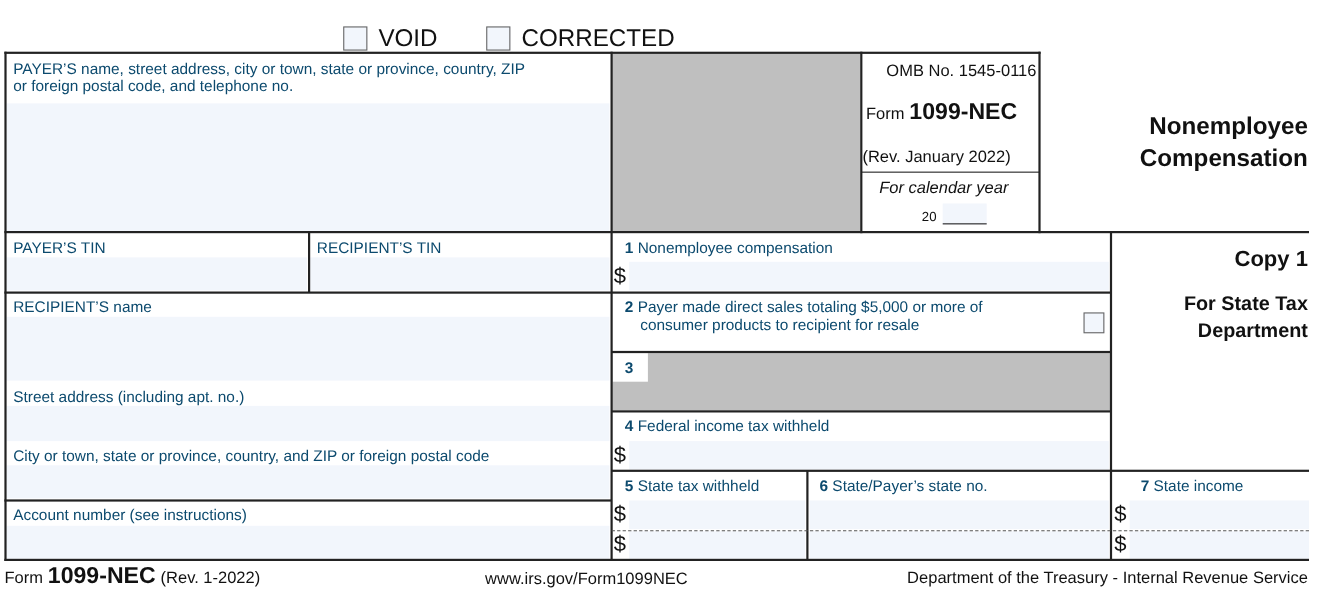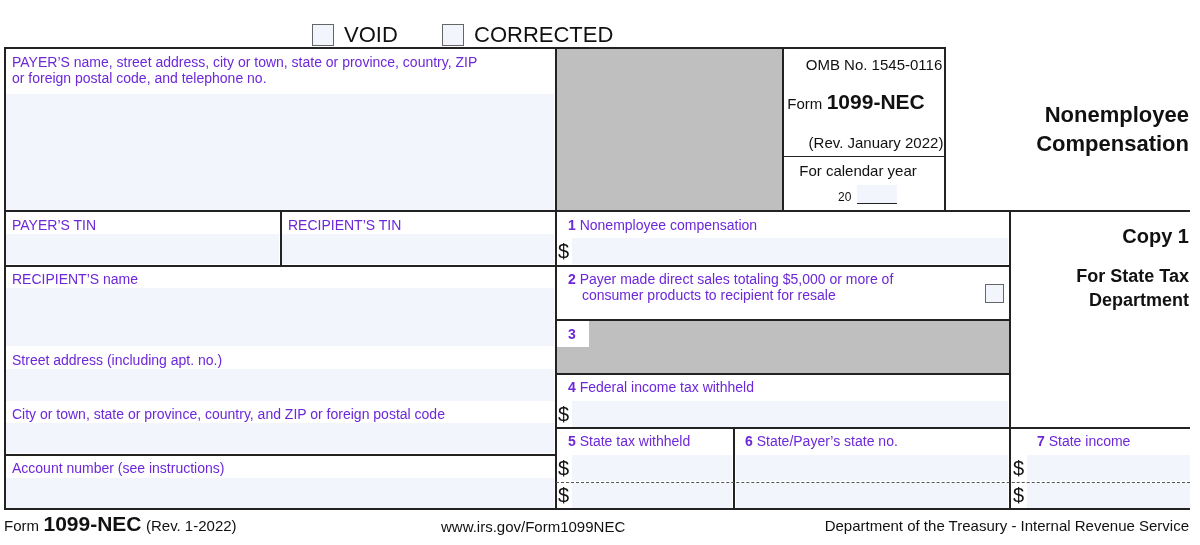--- a/index.html
+++ b/index.html
@@ -1,19 +1,19 @@
 <!DOCTYPE html>
 <html><head>
 <meta charset="utf-8">
 <style>
   html, body { margin:0; padding:0; background:#ffffff; }
   body { width:1200px; height:545px; position:relative; overflow:hidden;
          font-family:"Liberation Sans", sans-serif; color:#111; }
   .abs { position:absolute; box-sizing:border-box; }
-  .lbl { font-size:14px; line-height:16px; color:#6d28d9; }
+  .lbl { font-size:14px; line-height:16px; color:#0c4a6e; }
   .fill { background:#f2f6fc; }
   .gray { background:#bfbfbf; }
   .hline { position:absolute; height:0; border-top:2px solid #222; }
   .vline { position:absolute; width:0; border-left:2px solid #222; }
   .dash  { position:absolute; height:0; border-top:1px dashed #555; }
   .num { font-weight:bold; }
   .dollar { font-size:20px; line-height:22px; color:#111; }
   .cb { width:22px; height:22px; border:1.5px solid #666; background:#f2f6fc; box-sizing:border-box; }
 </style>
 </head>
@@ -72,22 +72,22 @@
 <div class="abs lbl" style="left:12px;top:271px;">RECIPIENT’S name</div>
 <div class="abs lbl" style="left:12px;top:352px;">Street address (including apt. no.)</div>
 <div class="abs lbl" style="left:12px;top:406px;">City or town, state or province, country, and ZIP or foreign postal code</div>
 <div class="abs lbl" style="left:12px;top:460px;">Account number (see instructions)</div>
 
 <div class="abs" style="left:784px;top:56px;width:160px;text-align:center;font-size:15px;padding-left:20px;">OMB No. 1545-0116</div>
 <div class="abs" style="left:784px;top:90px;width:144px;text-align:center;white-space:nowrap;">
   <span style="font-size:15px;">Form</span>
   <span style="font-size:21px;font-weight:bold;">1099-NEC</span>
 </div>
-<div class="abs" style="left:784px;top:134px;width:184px;text-align:center;font-size:15px;">(Rev. January 2022)</div>
-<div class="abs" style="left:784px;top:162px;width:148px;text-align:center;font-size:15px;">For calendar year</div>
+<div class="abs" style="left:784px;top:134px;width:184px;font-size:15px;">(Rev. January 2022)</div>
+<div class="abs" style="left:784px;top:162px;width:148px;text-align:center;font-size:15px;font-style:italic;">For calendar year</div>
 <div class="abs" style="left:838px;top:185px;font-size:12px;white-space:nowrap;">
   <span>20</span>
   <span style="display:inline-block;width:40px;height:18px;background:#f2f6fc;border-bottom:1px solid #222;vertical-align:bottom;margin-left:2px;"></span>
 </div>
 
 <div class="abs" style="right:11px;top:100px;text-align:right;font-size:22px;font-weight:bold;line-height:29px;">
   <div>Nonemployee</div>
   <div>Compensation</div>
 </div>
 

